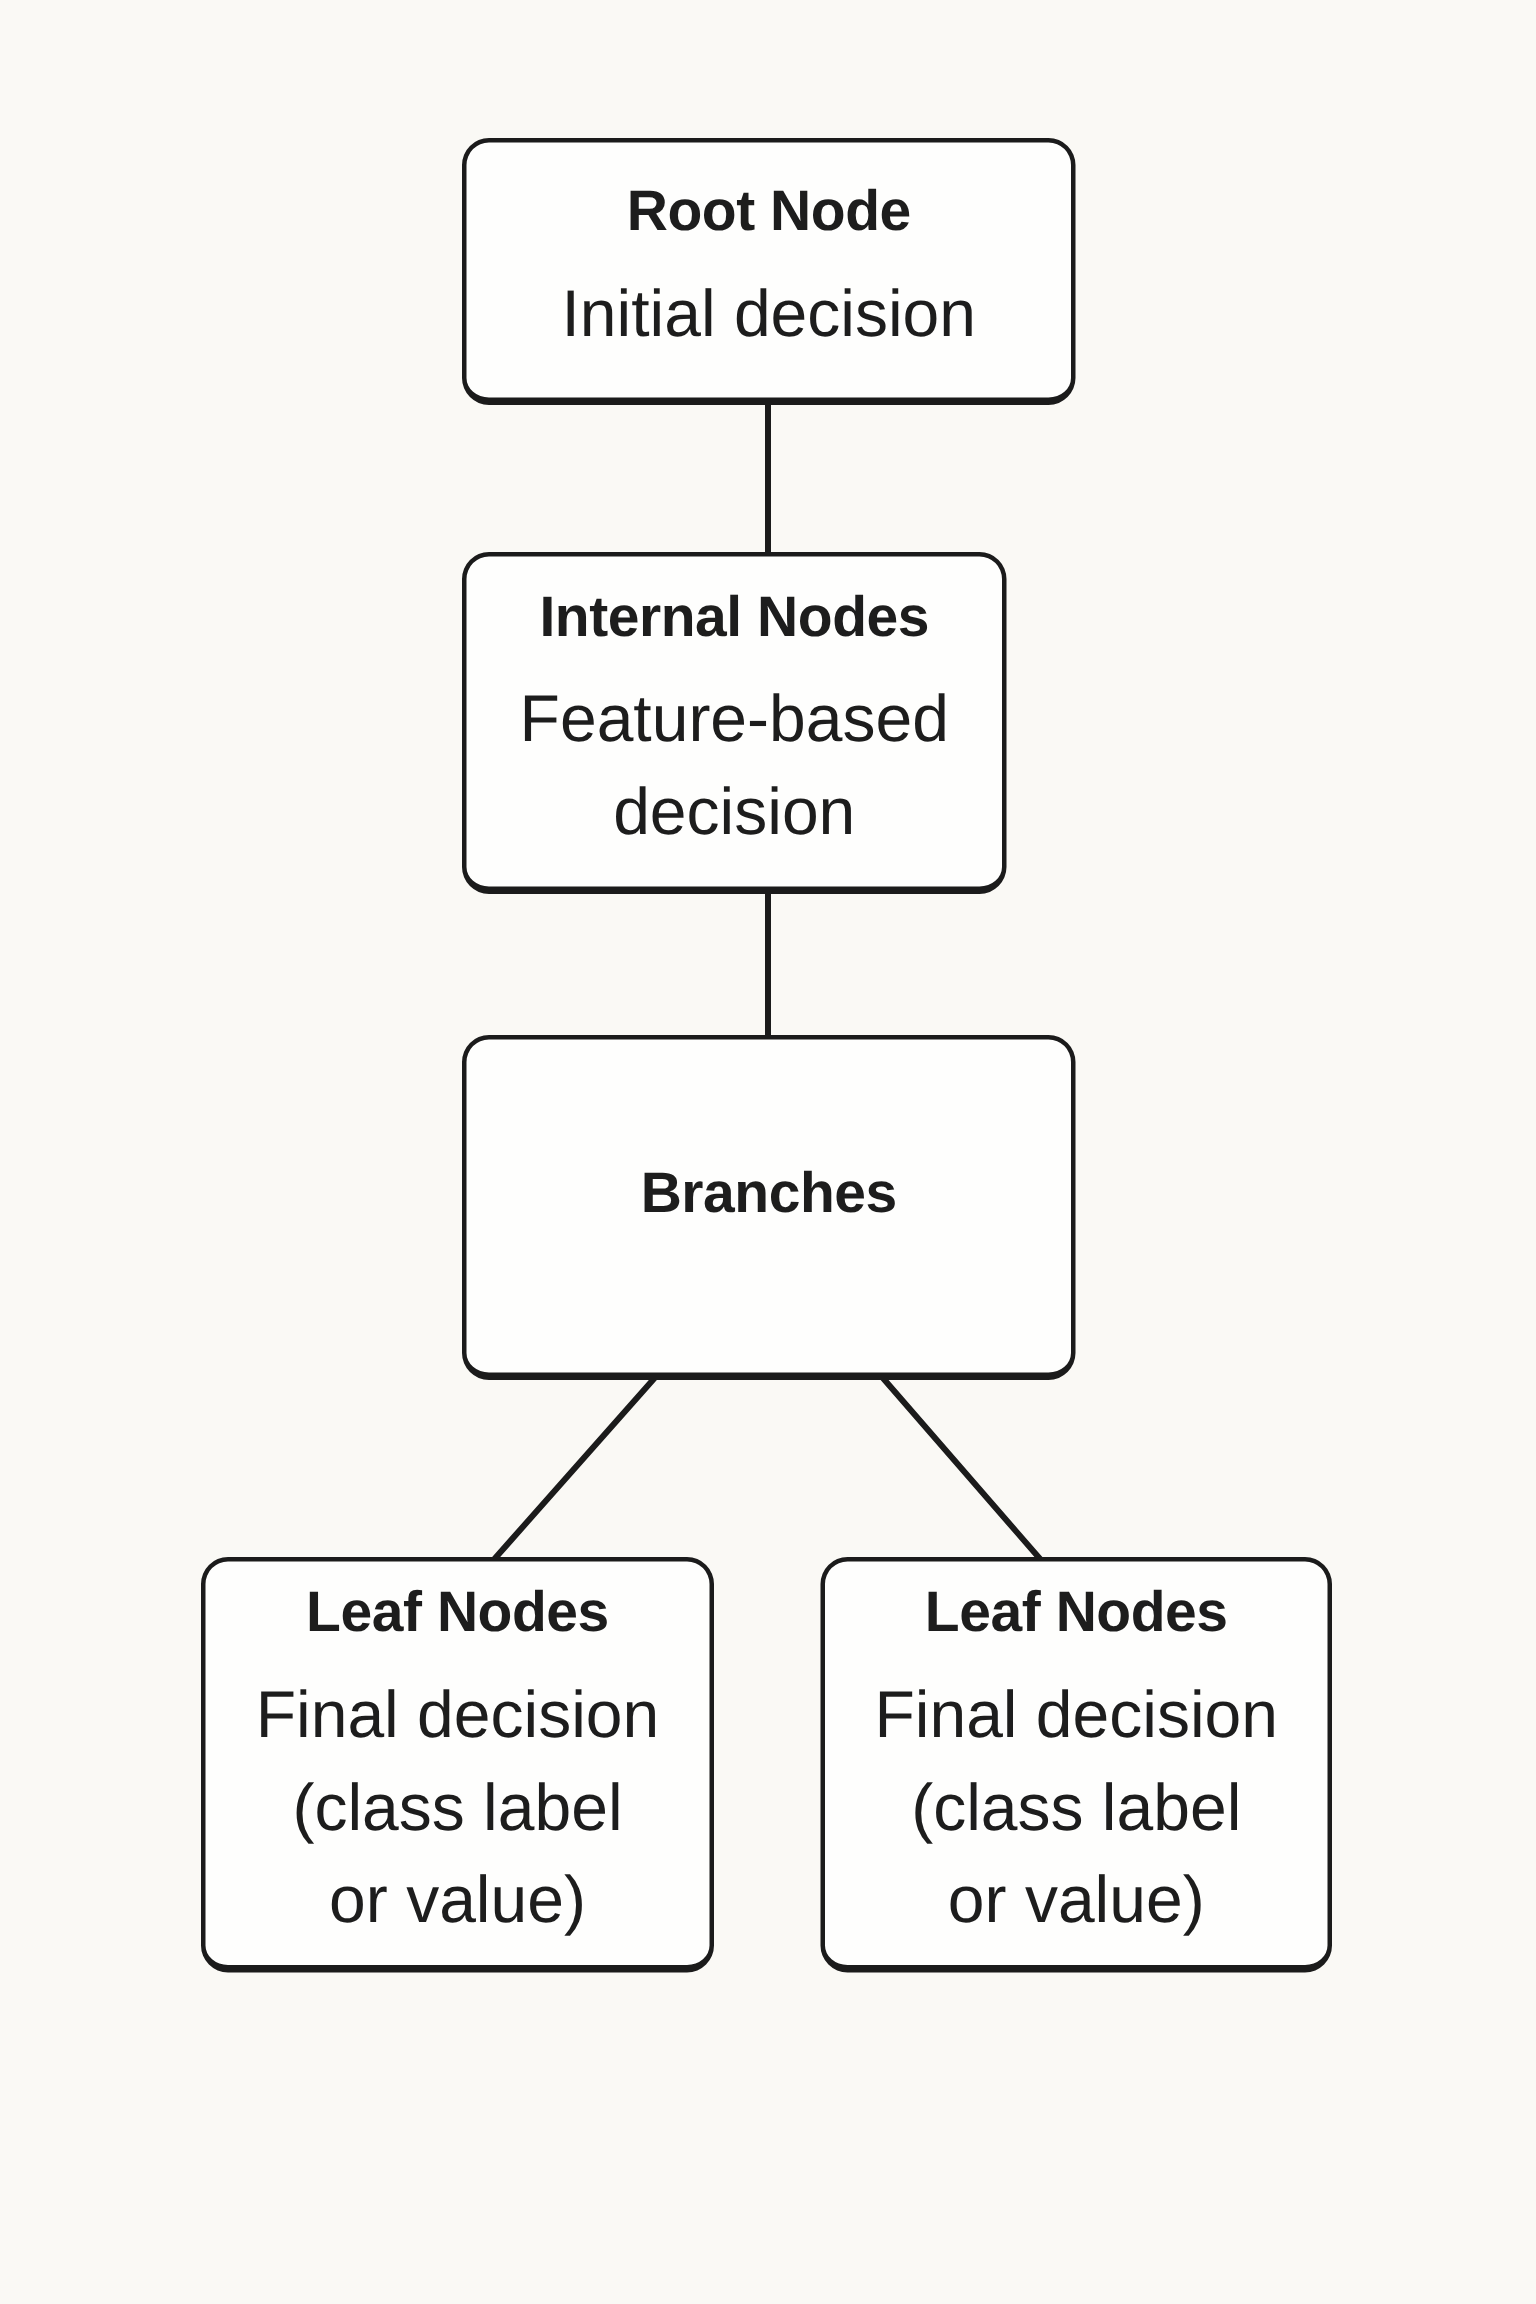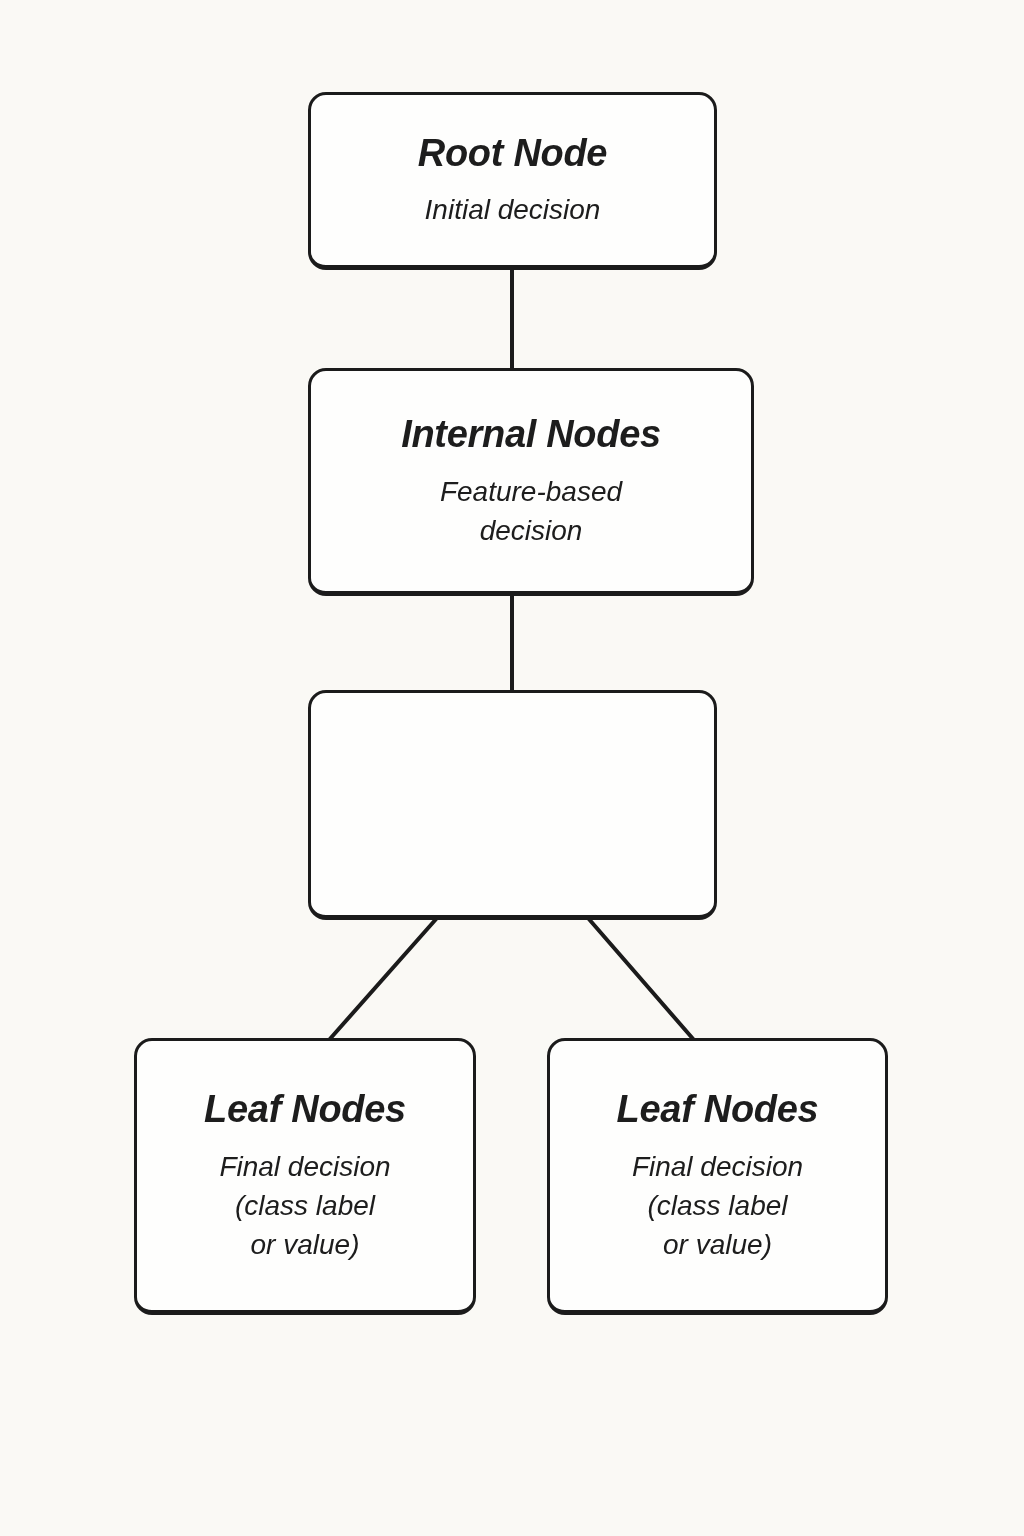--- a/index.html
+++ b/index.html
@@ -37,37 +37,36 @@
     background: #FEFEFD;
     border: 3px solid #1B1B1B;
     border-bottom-width: 5px;
     border-radius: 18px;
     display: flex;
     flex-direction: column;
     align-items: center;
     justify-content: center;
     text-align: center;
     padding: 6px 10px;
-    font-style: italic;
   }
   .node-title {
     font-size: 38px;
     font-weight: 700;
     line-height: 1.2;
     letter-spacing: -0.3px;
     margin-bottom: 14px;
   }
   .node-subtitle {
-    font-size: 28px;
+    font-size: 44px;
     font-weight: 400;
     line-height: 1.4;
     white-space: pre-line;
   }
   .node-root       { left: 308px; top:  92px; width: 409px; height: 178px; }
-  .node-internal   { left: 308px; top: 368px; width: 446px; height: 228px; }
+  .node-internal   { left: 308px; top: 368px; width: 363px; height: 228px; }
   .node-branches   { left: 308px; top: 690px; width: 409px; height: 230px; }
   .node-leaf-left  { left: 134px; top: 1038px; width: 342px; height: 277px; }
   .node-leaf-right { left: 547px; top: 1038px; width: 341px; height: 277px; }
 </style>
 </head>
 <body>
 
 <div class="canvas">
 
   <svg class="connectors" viewBox="0 0 1024 1536" xmlns="http://www.w3.org/2000/svg">
@@ -82,20 +81,21 @@
     <div class="node-subtitle">Initial decision</div>
   </div>
 
   <div class="node node-internal">
     <div class="node-title">Internal Nodes</div>
     <div class="node-subtitle">Feature-based
 decision</div>
   </div>
 
   <div class="node node-branches">
+    <div class="node-title">Branches</div>
   </div>
 
   <div class="node node-leaf-left">
     <div class="node-title">Leaf Nodes</div>
     <div class="node-subtitle">Final decision
 (class label
 or value)</div>
   </div>
 
   <div class="node node-leaf-right">

